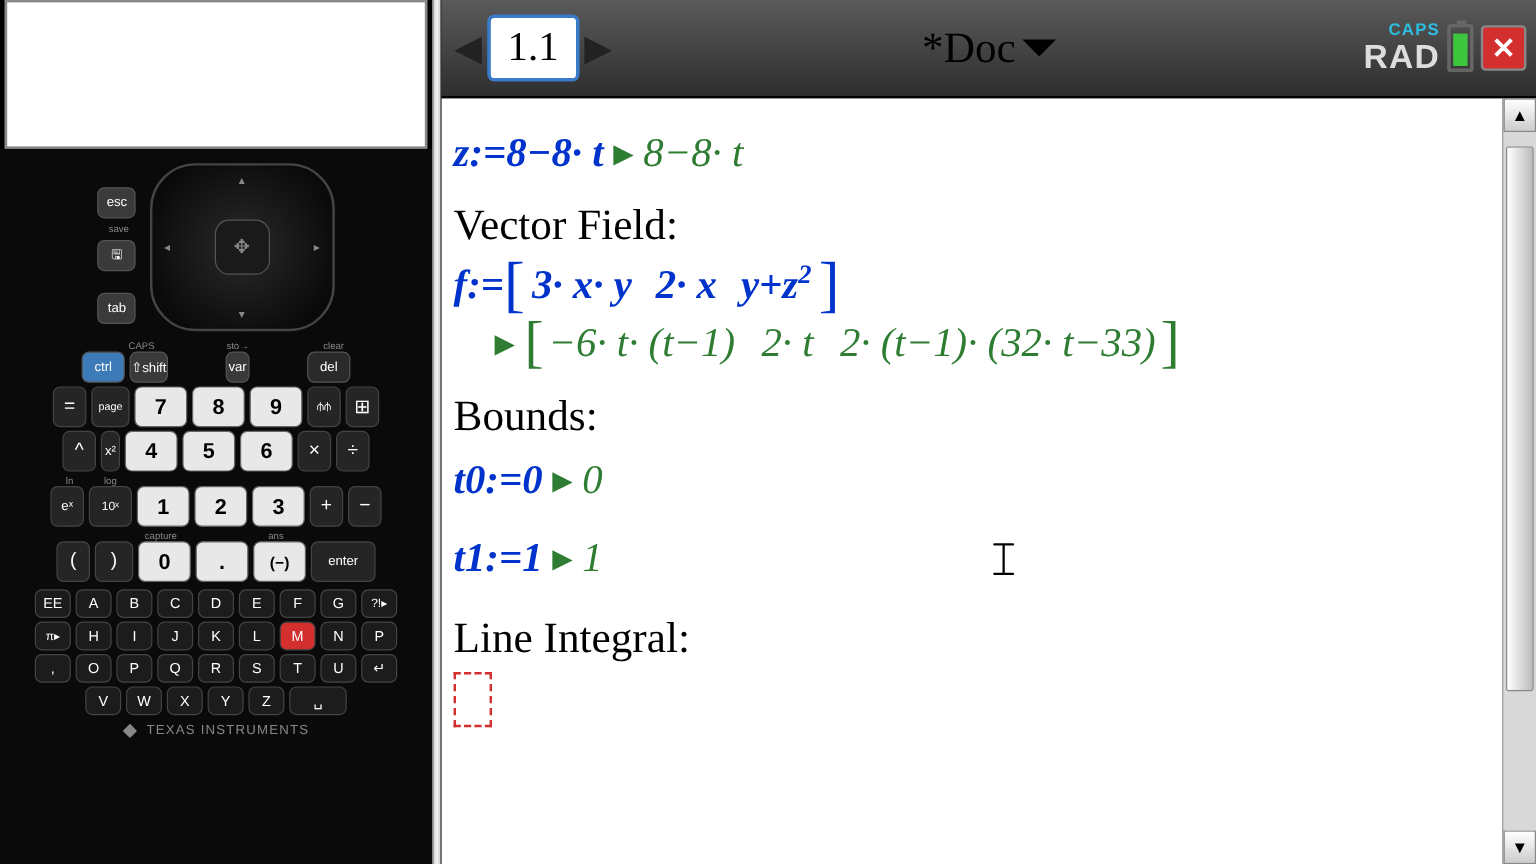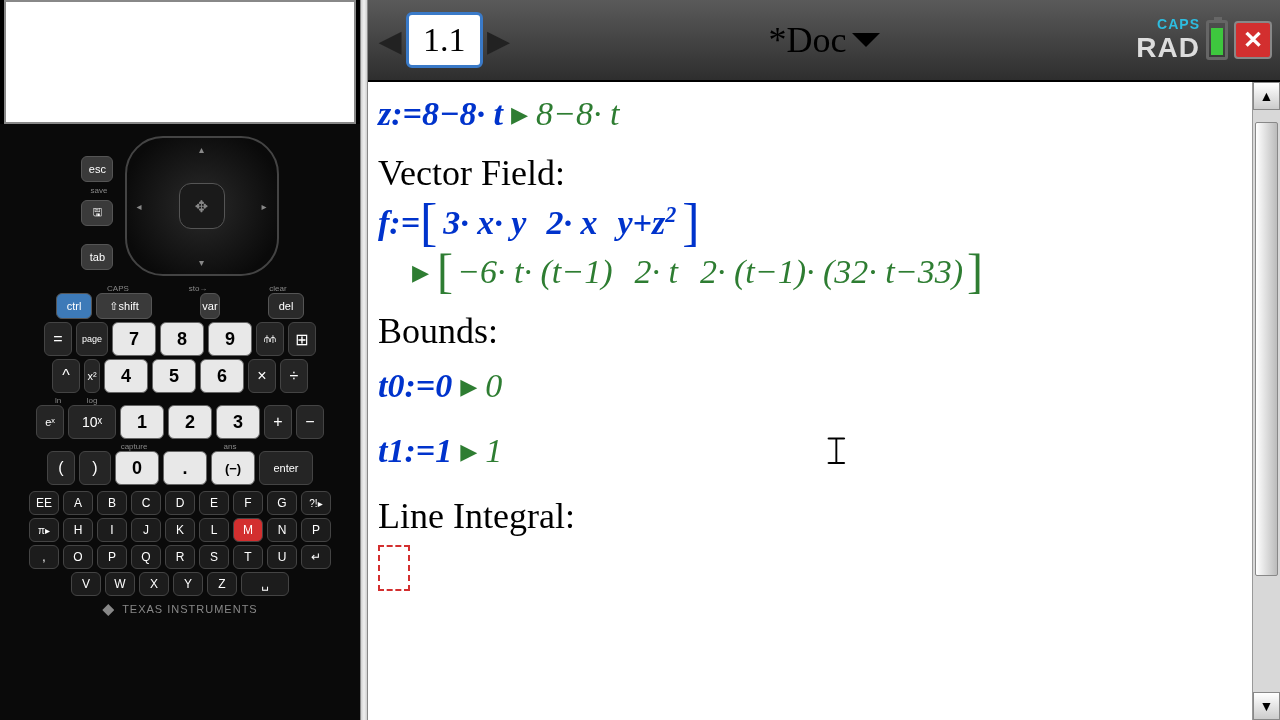--- a/index.html
+++ b/index.html
@@ -55,21 +55,21 @@
   .title-drop { width: 0; height: 0; border-left: 14px solid transparent; border-right: 14px solid transparent; border-top: 14px solid #000; }
   .hdr-right { display: flex; align-items: center; gap: 6px; }
   .caps-ind { color: #2dbde0; font-size: 14px; font-weight: bold; letter-spacing: 1px; }
   .rad-ind { color: #ddd; font-size: 28px; font-weight: bold; letter-spacing: 1px; }
   .battery { width: 22px; height: 40px; border: 3px solid #666; border-radius: 3px; position: relative; }
   .battery::before { content: ''; position: absolute; top: -6px; left: 5px; width: 8px; height: 4px; background: #666; }
   .battery-fill { position: absolute; bottom: 2px; left: 2px; right: 2px; height: 80%; background: #3ec73e; }
   .close-btn { width: 38px; height: 38px; background: #d32f2f; border: 2px solid #888; border-radius: 4px; display: flex; align-items: center; justify-content: center; color: #fff; font-size: 24px; font-weight: bold; cursor: pointer; }
   
   .doc-body-wrap { flex: 1; display: flex; background: #000; }
-  .doc-content { flex: 1; background: #fff; padding: 6px 10px; font-family: 'Times New Roman', serif; font-size: 34px; line-height: 1.3; overflow: hidden; }
+  .doc-content { flex: 1; background: #fff; padding: 20px 10px; font-family: 'Times New Roman', serif; font-size: 34px; line-height: 1.3; overflow: hidden; }
   .math-line { margin: 4px 0; display: flex; align-items: center; flex-wrap: wrap; }
   .var-def { color: #0033cc; font-weight: bold; font-style: italic; }
   .result { color: #2e7d32; font-style: italic; }
   .arrow-res { color: #2e7d32; margin: 0 8px; font-style: normal; }
   .label-txt { color: #000; font-size: 36px; }
   .bracket { font-size: 52px; color: #0033cc; font-weight: normal; line-height: 0.8; display: inline-block; vertical-align: middle; }
   .bracket-g { font-size: 48px; color: #2e7d32; line-height: 0.8; display: inline-block; vertical-align: middle; }
   .sup { font-size: 0.65em; vertical-align: super; }
   .cursor-box { display: inline-block; width: 32px; height: 46px; border: 2px dashed #d32f2f; vertical-align: middle; }
   .text-cursor { display: inline-block; font-size: 40px; color: #000; font-family: serif; }
@@ -109,21 +109,21 @@
     <div class="lbl-row">
       <div class="lbl-tiny"></div>
       <div class="lbl-tiny">CAPS</div>
       <div style="width:40px"></div>
       <div class="lbl-tiny">sto→</div>
       <div style="width:40px"></div>
       <div class="lbl-tiny">clear</div>
     </div>
     <div class="keyrow">
       <div class="key key-gray key-ctrl" style="width:36px">ctrl</div>
-      <div class="key key-gray" style="width:56px">⇧shift</div>
+      <div class="key key-gray" style="width:32px">⇧shift</div>
       <div style="width:40px"></div>
       <div class="key key-gray" style="width:20px">var</div>
       <div style="width:40px"></div>
       <div class="key key-gray key-del" style="width:36px">del</div>
     </div>
 
     <div class="keyrow">
       <div class="key key-op">=</div>
       <div class="key key-op" style="font-size:9px;width:32px">page</div>
       <div class="key key-num">7</div>
@@ -145,21 +145,21 @@
       <div class="lbl-sm">ln</div>
       <div class="lbl-sm" style="width:32px">log</div>
       <div class="lbl"></div>
         <div class="lbl"></div>
         <div class="lbl"></div>
         <div class="lbl-sm"></div>
         <div class="lbl-sm"></div>
     </div>
     <div class="keyrow">
       <div class="key key-op" style="font-size:11px">eˣ</div>
-      <div class="key key-op" style="width:48px;font-size:14px">10ˣ</div>
+      <div class="key key-op" style="width:36px;font-size:10px">10ˣ</div>
       <div class="key key-num">1</div>
       <div class="key key-num">2</div>
       <div class="key key-num">3</div>
       <div class="key key-op">+</div>
       <div class="key key-op">−</div>
     </div>
     <div class="lbl-row">
       <div class="lbl-sm"></div>
         <div class="lbl-sm" style="width:32px"></div>
       <div class="lbl">capture</div>

